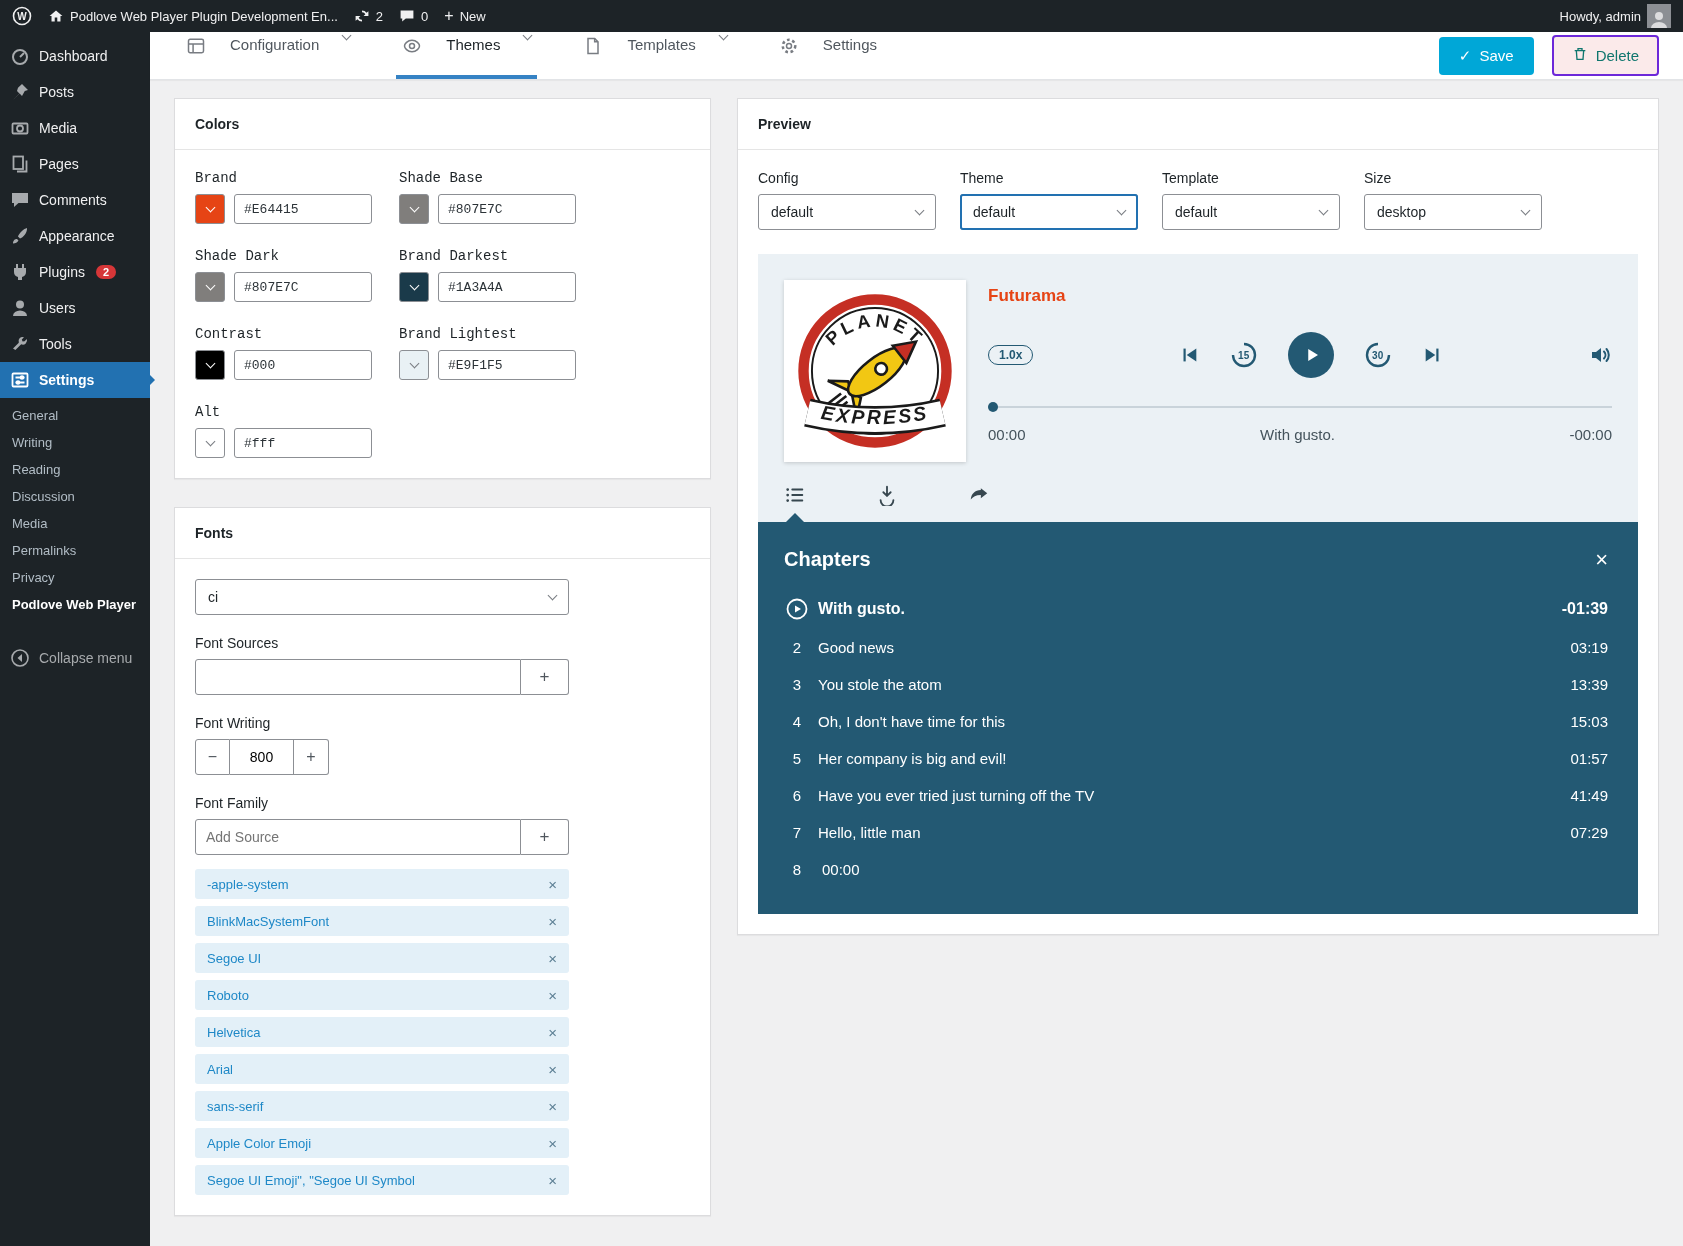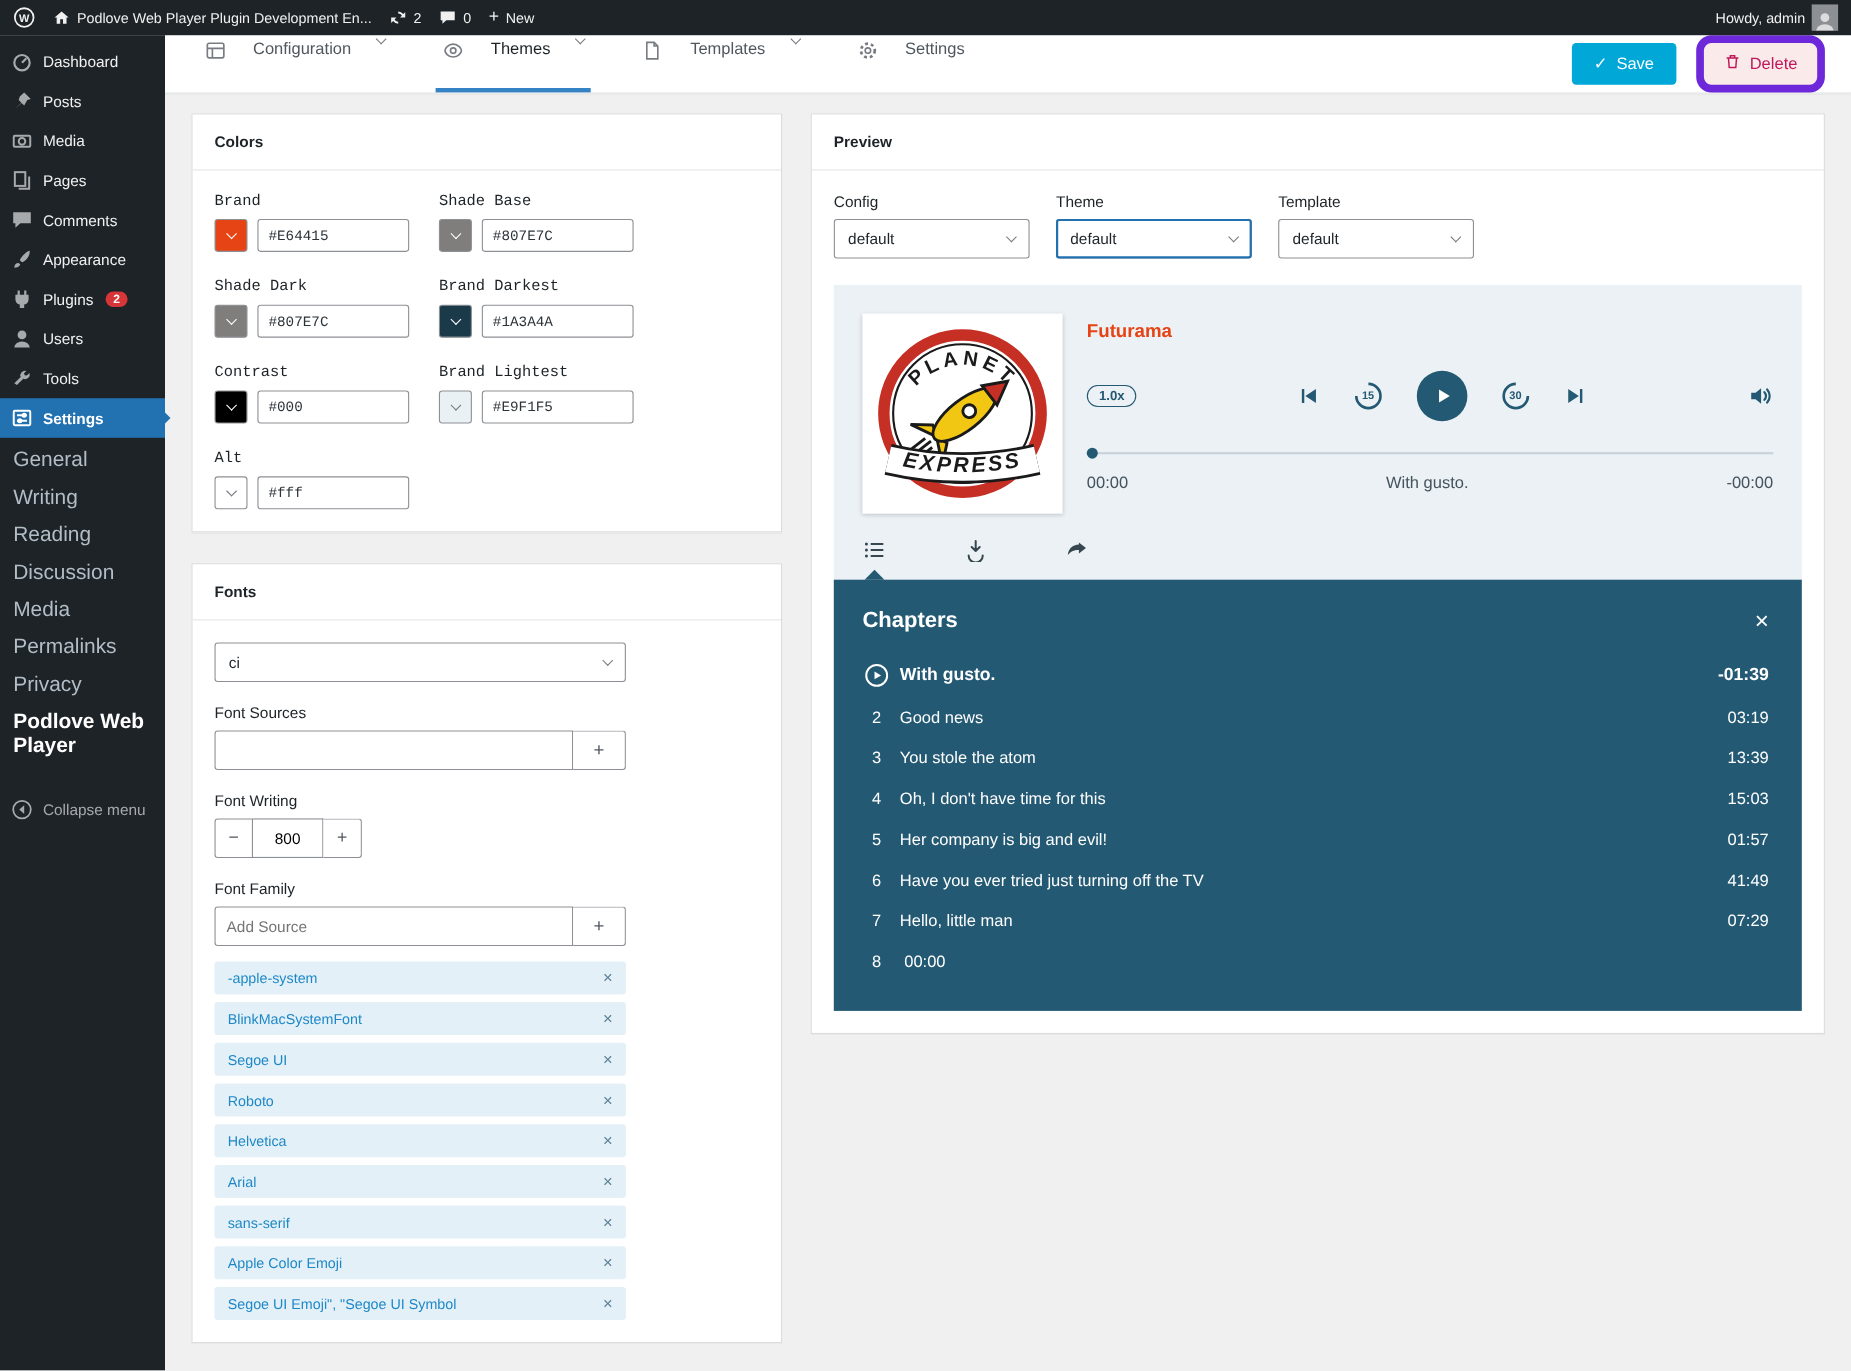--- a/index.html
+++ b/index.html
@@ -19,38 +19,38 @@
   .page{display:flex;height:1214px;}
   .sidebar{width:150px;background:#1d2327;flex-shrink:0;padding-top:6px;font-size:14px;}
   .menu-item{display:flex;align-items:center;gap:9px;padding:8px 10px;color:#f0f0f1;cursor:pointer;position:relative;}
   .menu-item .mi-icon{width:20px;height:20px;color:#a7aaad;flex-shrink:0;}
   .menu-item.active{background:#2271b1;color:#fff;font-weight:600;}
   .menu-item.active .mi-icon{color:#fff;}
   .menu-item.active::after{content:"";position:absolute;right:-12px;top:50%;margin-top:-7px;
     border:7px solid transparent;border-left-color:#2271b1;}
   .badge{background:#d63638;color:#fff;border-radius:10px;font-size:11px;font-weight:700;padding:1px 7px;margin-left:2px;}
   .submenu{padding:4px 0 8px;}
-  .submenu-item{display:block;padding:6px 12px;color:#b2bdc6;font-size:19px;cursor:pointer;}
+  .submenu-item{display:block;padding:6px 12px;color:#b2bdc6;font-size:13px;cursor:pointer;}
   .submenu-item.current{color:#fff;font-weight:700;}
   .collapse{margin-top:14px;}
   .collapse .menu-item{color:#a7aaad;}
   
   .content{flex:1;display:flex;flex-direction:column;min-width:0;}
   .tabbar{background:#fff;height:60px;display:flex;align-items:stretch;padding:0 24px 0 30px;
     border-bottom:1px solid #e2e4e7;box-shadow:0 1px 1px rgba(0,0,0,.04);}
   .tab{display:flex;align-items:flex-start;gap:24px;color:#50575e;font-size:15px;padding:0 6px;margin-right:40px;
     cursor:pointer;border-bottom:4px solid transparent;border-top:4px solid transparent;}
   .tab .t-icon{width:20px;height:20px;color:#787c82;}
   .tab.active{border-bottom-color:#3582c4;color:#1d2327;}
   .chev{width:7px;height:7px;border-right:1.8px solid #787c82;border-bottom:1.8px solid #787c82;
     transform:rotate(45deg);margin-top:-4px;display:inline-block;}
   .tab-actions{margin-left:auto;display:flex;align-items:center;gap:18px;}
   .btn-save{background:#00a7d7;color:#fff;border:none;border-radius:4px;padding:10px 20px;font-size:15px;
     display:flex;align-items:center;gap:8px;cursor:pointer;font-family:inherit;}
-  .btn-delete{background:#fbeaea;color:#be185d;border:7px solid #6d28d9;border-radius:14px;padding:9px 18px;
+  .btn-delete{background:#fbeaea;color:#0f766e;border:2px solid #6d28d9;border-radius:4px;padding:9px 18px;
     font-size:15px;display:flex;align-items:center;gap:8px;cursor:pointer;font-family:inherit;}
   .btn-delete svg{width:16px;height:16px;}
   .content-body{display:flex;gap:26px;padding:18px 24px 30px;align-items:flex-start;}
   .col-left{width:537px;flex-shrink:0;display:flex;flex-direction:column;gap:28px;}
   .col-right{flex:1;min-width:0;}
   .card{background:#fff;border:1px solid #dcdcde;box-shadow:0 1px 1px rgba(0,0,0,.04);}
   .card-header{padding:17px 20px;font-weight:700;font-size:14px;border-bottom:1px solid #e5e5e5;}
   .card-body{padding:20px;}
   
   .colors-grid{display:grid;grid-template-columns:178px 178px;column-gap:26px;row-gap:24px;font-family:Liberation Mono, monospace;}
@@ -474,20 +474,27 @@
                   <span class="chev"></span>
                 </div>
               </div>
               <div>
                 <div class="sel-label">Template</div>
                 <div class="select-box">
                   <span>default</span>
                   <span class="chev"></span>
                 </div>
               </div>
+              <div>
+                <div class="sel-label">Size</div>
+                <div class="select-box">
+                  <span>desktop</span>
+                  <span class="chev"></span>
+                </div>
+              </div>
             </div>
 
             <div class="player-wrap">
               <div class="player-main">
                 <div class="cover">
                   <svg viewBox="0 0 120 120" width="156" height="156">
                     <defs>
                       <path id="peTop" d="M 18 68 A 42 42 0 0 1 102 68"></path>
                       <path id="peRib" d="M 10 95 Q 60 107 110 95"></path>
                     </defs>

